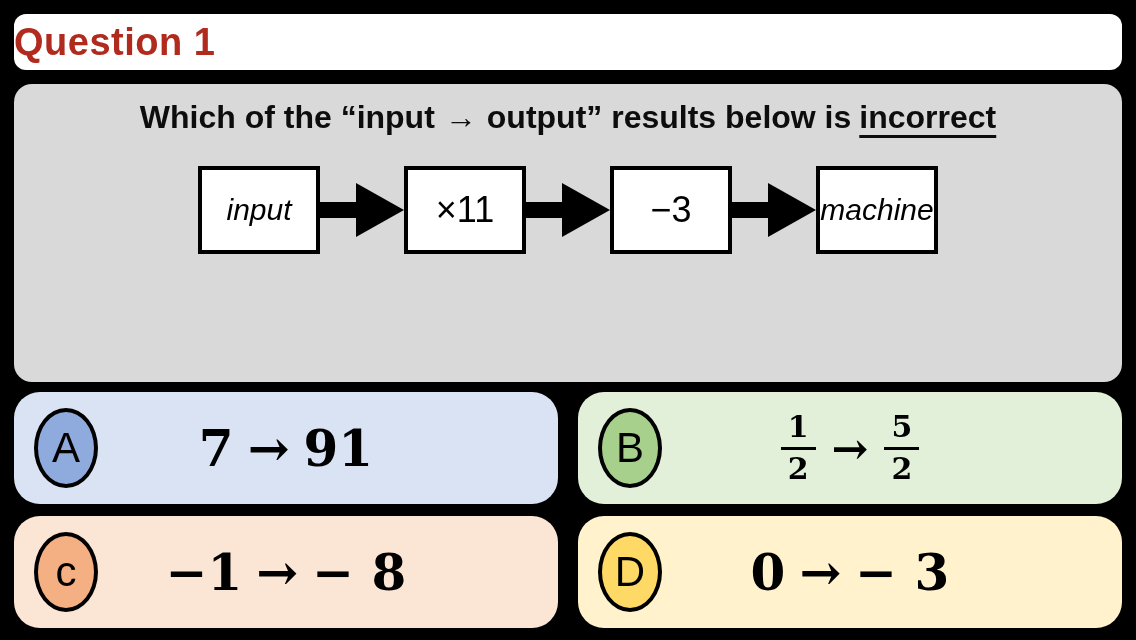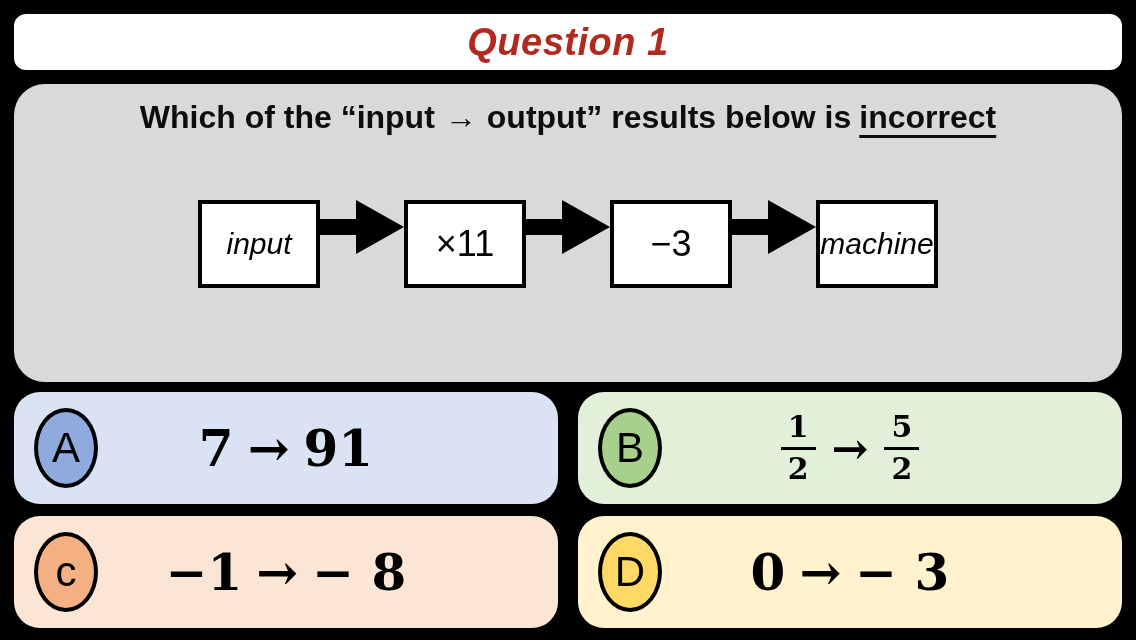--- a/index.html
+++ b/index.html
@@ -10,23 +10,22 @@
     background:#000;
     font-family:"Liberation Sans", sans-serif;
     overflow:hidden;
   }
 
   
   .header {
     height:56px;
     background:#ffffff;
     border-radius:12px;
-    display:flex; align-items:center; justify-content:center;
+    display:flex; align-items:center; 
     margin-bottom:14px;
-    font-style:italic;
   }
   .header-title {
     font-size:38px;
     font-weight:bold;
     letter-spacing:0.5px;
   }
 
   
   .qbox {
     height:298px;
@@ -56,21 +55,20 @@
     display:flex; align-items:center; justify-content:center;
     margin-top:28px;
   }
   .mbox {
     width:114px; height:80px;
     background:#ffffff;
     border:4px solid #000;
     display:flex; align-items:center; justify-content:center;
     font-size:36px;
     color:#000;
-    margin-top:34px;
   }
   .mbox.italic { font-style:italic; font-size:30px; }
   .marrow { display:flex; align-items:center; }
   .mtail { width:36px; height:16px; background:#000; }
   .mhead {
     width:0; height:0;
     border-left:48px solid #000;
     border-top:27px solid transparent;
     border-bottom:27px solid transparent;
   }
@@ -120,21 +118,21 @@
   .frac .num { border-bottom:3px solid #000; padding:0 7px 2px 7px; }
   .frac .den { padding-top:2px; }
 </style>
 </head>
 <body style="background-color: rgb(0, 0, 0);">
 
 <div class="header" style="background-color: rgb(255, 255, 255);">
   <div class="header-title" style="color: rgb(177, 42, 30);">Question 1</div>
 </div>
 
-<div class="qbox" style="background-color: rgb(217, 217, 217); border-radius: 31px;">
+<div class="qbox" style="background-color: rgb(217, 217, 217);">
   <div class="qtext">
     <span>Which of the “input</span><span class="q-arrow">→</span><span>output” results below is</span><span class="underlined">incorrect</span><br>
   </div>
 
   <div class="machine">
     <div class="mbox italic">input</div>
     <div class="marrow">
       <div class="mtail"></div>
       <div class="mhead"></div>
     </div>

